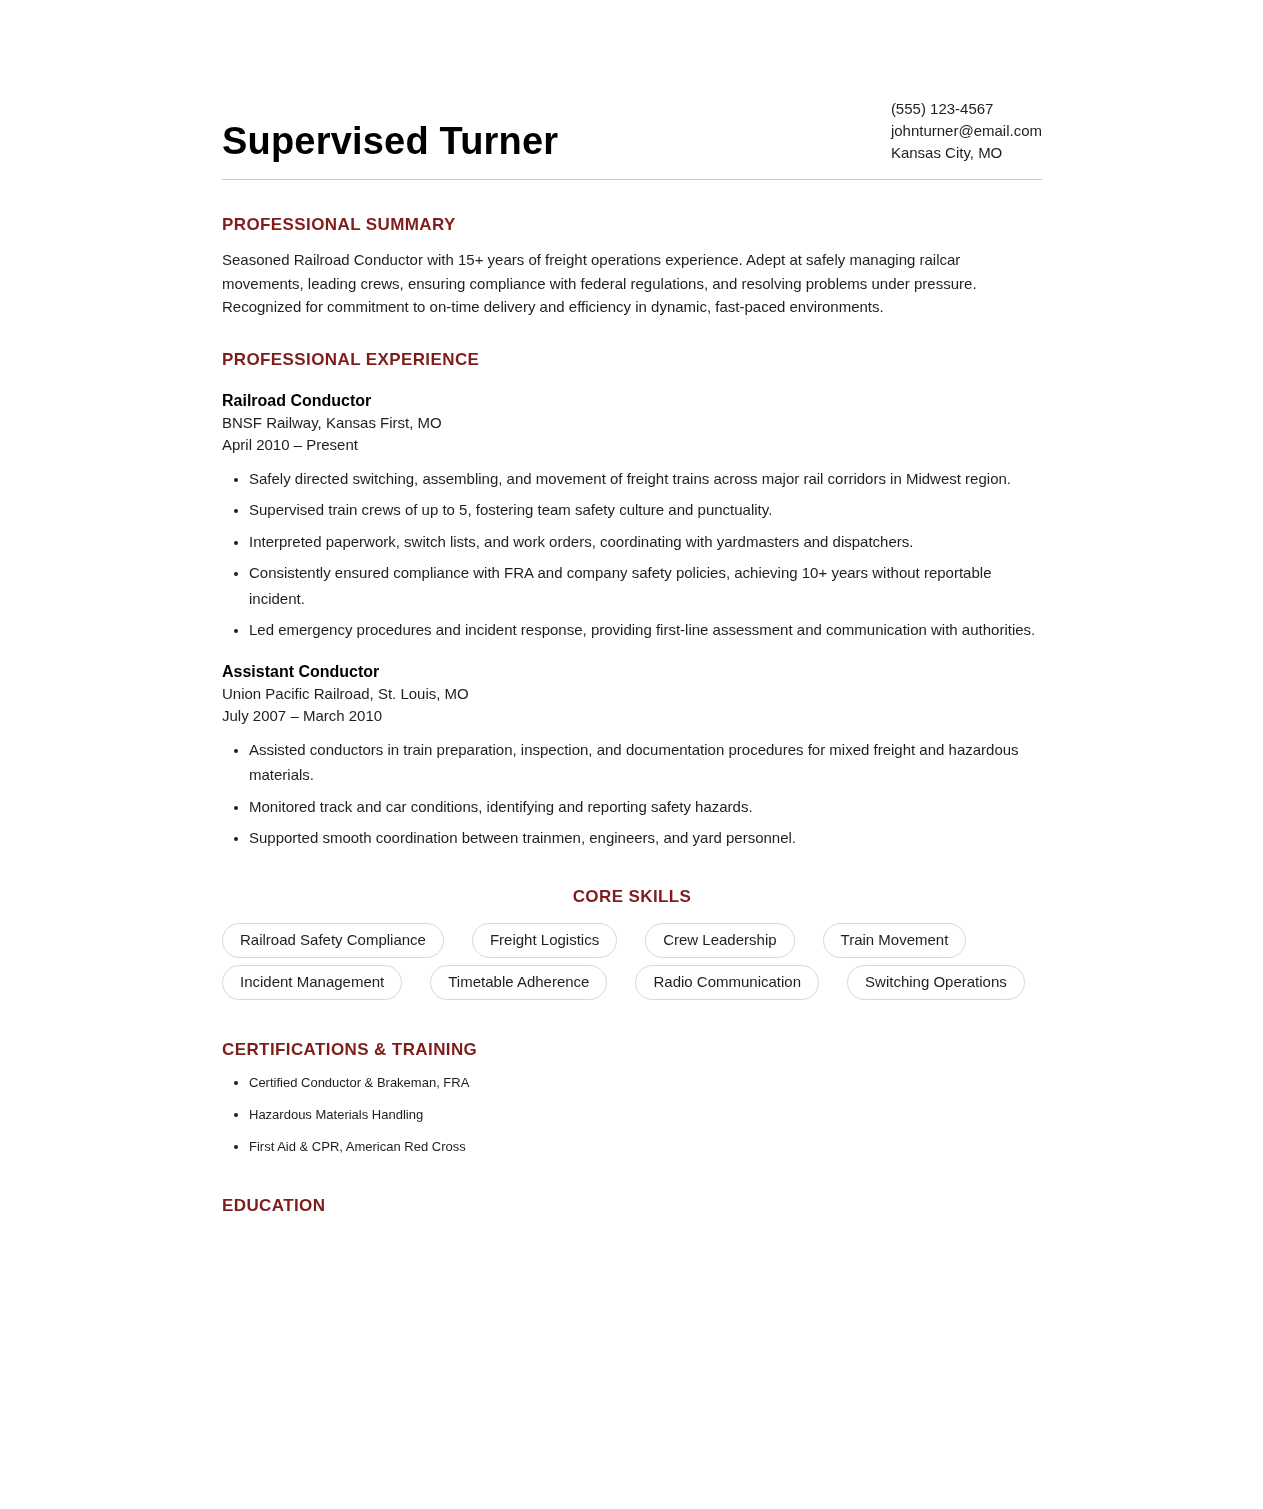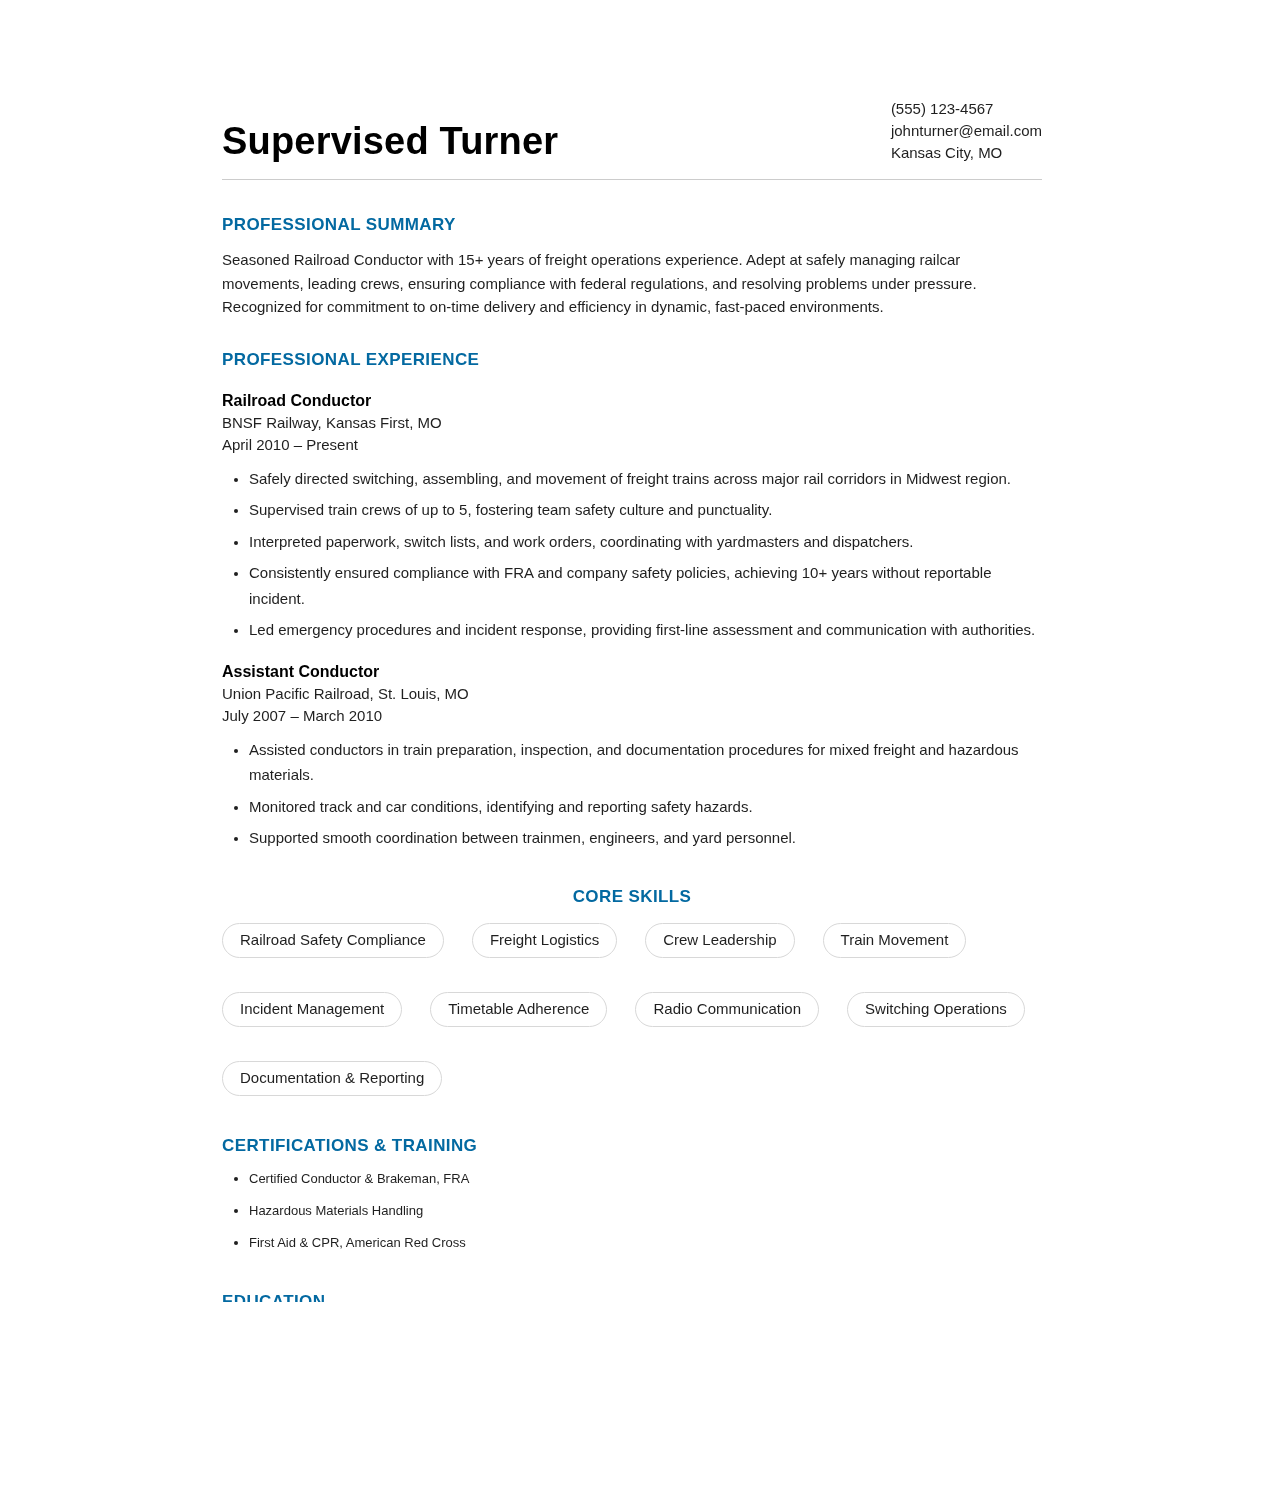--- a/index.html
+++ b/index.html
@@ -46,21 +46,21 @@
   hr.divider {
     border: none;
     border-top: 1px solid #cccccc;
     margin-top: 15px;
   }
 
   
   .section-heading {
     font-size: 17px;
     font-weight: 700;
-    color: #0369a1;
+    color: #7f1d1d;
     letter-spacing: 0.4px;
     line-height: 24px;
   }
   .summary-heading   { margin-top: 33px; }
   .experience-heading{ margin-top: 29px; }
   .skills-heading    { margin-top: 34px; text-align: center; }
   .certs-heading     { margin-top: 38px; }
   .education-heading { margin-top: 36px; }
 
   .summary-text {
@@ -91,21 +91,21 @@
     margin-bottom: 6px;
   }
   ul.bullets li::marker { font-size: 13px; }
 
   
   .pill-row {
     margin-top: 14px;
     display: flex;
     gap: 28px;
   }
-  .pill-row + .pill-row { margin-top: 34px; }
+  .pill-row + .pill-row { margin-top: 7px; }
   .pill {
     display: inline-block;
     border: 1px solid #d8d8d8;
     border-radius: 999px;
     background: #ffffff;
     padding: 6px 17px 7px 17px;
     font-size: 15px;
     line-height: 20px;
     color: #1f1f1f;
     white-space: nowrap;
@@ -174,23 +174,20 @@
       <span class="pill">Freight Logistics</span>
       <span class="pill">Crew Leadership</span>
       <span class="pill">Train Movement</span>
     </div>
     <div class="pill-row">
       <span class="pill">Incident Management</span>
       <span class="pill">Timetable Adherence</span>
       <span class="pill">Radio Communication</span>
       <span class="pill">Switching Operations</span>
     </div>
-    <div class="pill-row">
-      <span class="pill">Documentation &amp; Reporting</span>
-    </div>
 
     <div class="section-heading certs-heading">CERTIFICATIONS &amp; TRAINING</div>
     <ul class="cert-list">
       <li>Certified Conductor &amp; Brakeman, FRA</li>
       <li>Hazardous Materials Handling</li>
       <li>First Aid &amp; CPR, American Red Cross</li>
     </ul>
 
     <div class="section-heading education-heading">EDUCATION</div>
 

